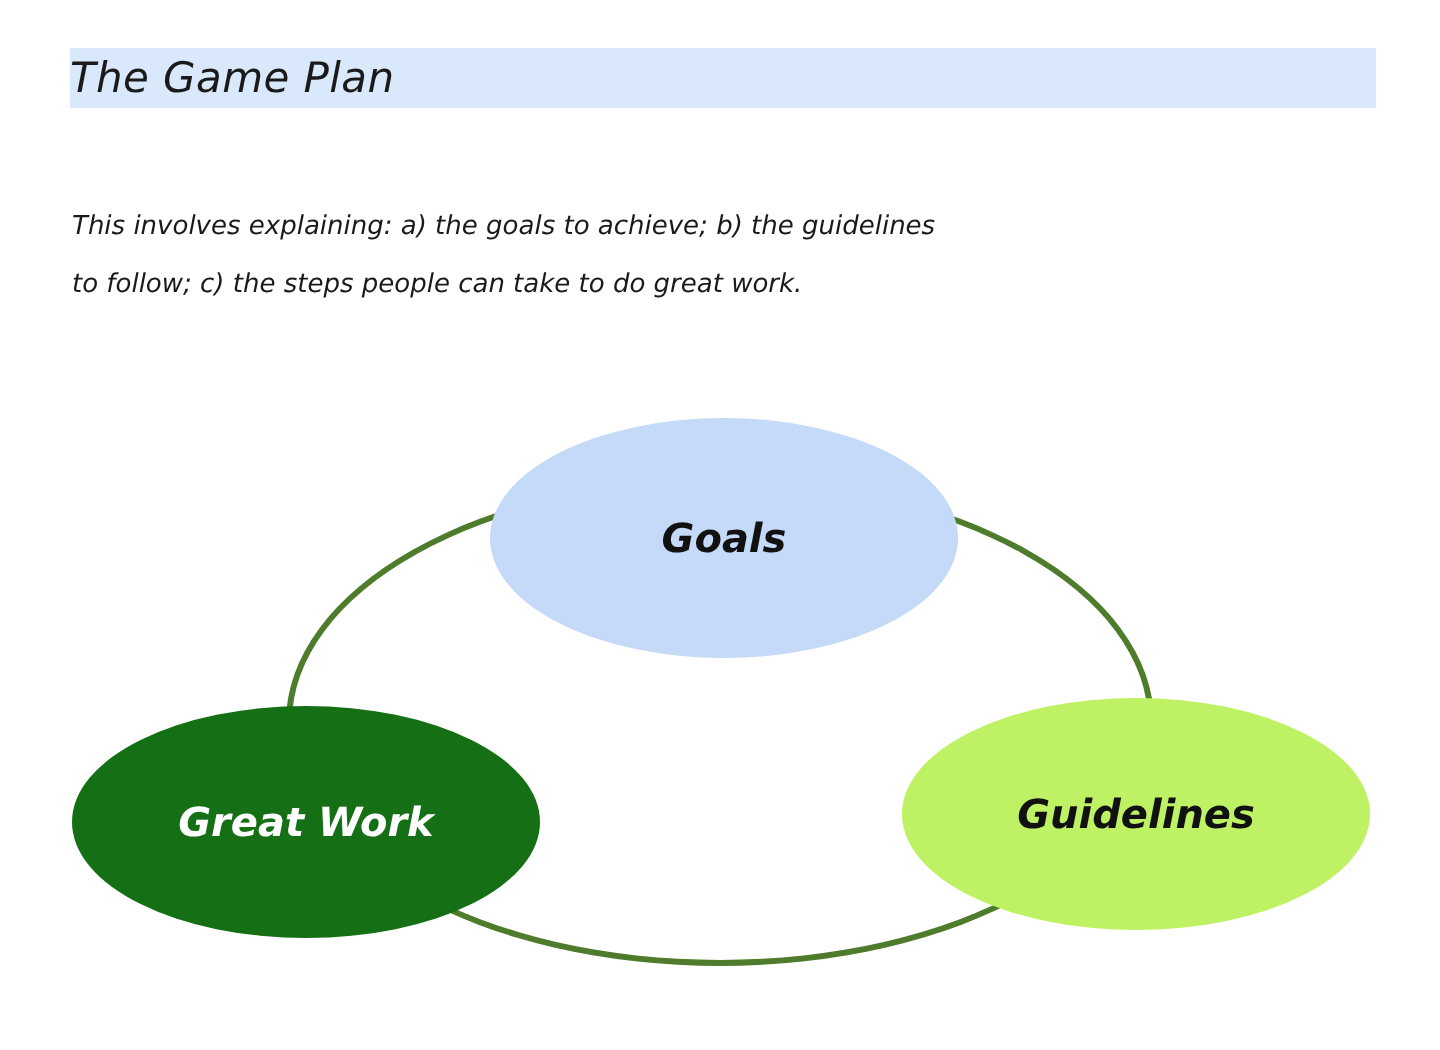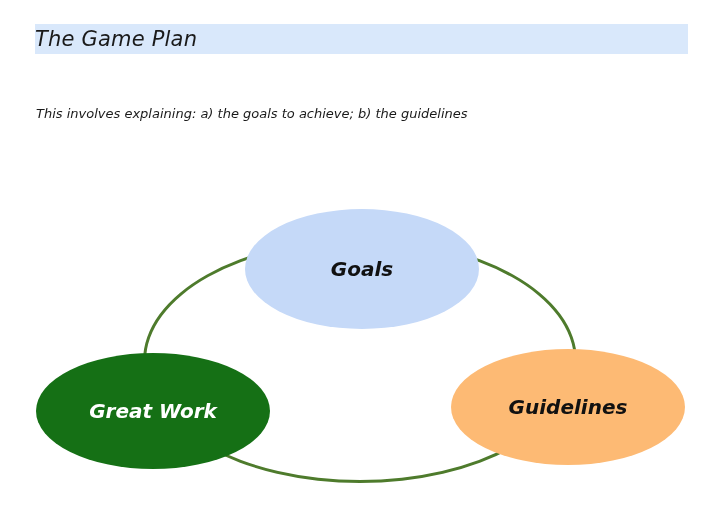--- a/index.html
+++ b/index.html
@@ -80,33 +80,34 @@
 <body>
 
 <div class="page">
 
   <div class="title-bar" style="background-color: rgb(217, 232, 251);">
     <span class="title-text" style="color: rgb(26, 26, 26);">The Game Plan</span>
   </div>
 
   <div class="intro">
     <div class="intro-line">This involves explaining: a) the goals to achieve; b) the guidelines</div>
+    <div class="intro-line">to follow; c) the steps people can take to do great work.</div>
   </div>
 
   <div class="diagram">
 
     <div class="ring" style="border-color: rgb(78, 123, 44);"></div>
 
     <div class="node node-goals" style="background-color: rgb(197, 217, 248);">
       <span class="node-label" style="color: rgb(17, 17, 17);">Goals</span>
     </div>
 
     <div class="node node-great-work" style="background-color: rgb(21, 112, 21); justify-content: center;">
       <span class="node-label" style="color: rgb(255, 255, 255);">Great Work</span>
     </div>
 
-    <div class="node node-guidelines" style="background-color: #fdba74;">
+    <div class="node node-guidelines" style="background-color: #bef264;">
       <span class="node-label" style="color: rgb(17, 17, 17);">Guidelines</span>
     </div>
 
   </div>
 
 </div>
 
 </body></html>

